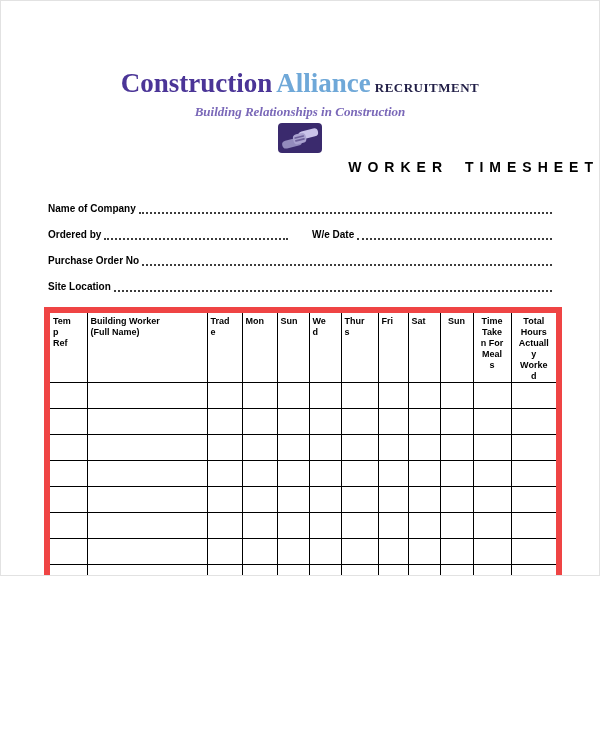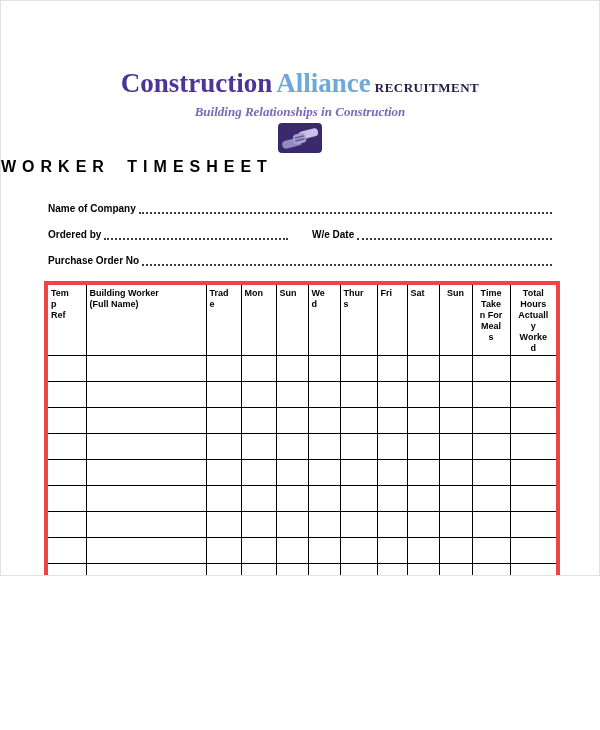--- a/index.html
+++ b/index.html
@@ -21,42 +21,42 @@
   .tagline {
     font-family:"Liberation Serif", serif;
     font-style:italic; font-weight:700;
     font-size:13px; line-height:13px;
     color:#7a68b8; margin-top:3px;
   }
   .logo-mark { width:44px; height:30px; margin:5px auto 0; }
   .logo-mark svg { display:block; }
   
   .doc-title {
-    margin-top:6px; text-align:left;
-    font-size:16px; line-height:16px; font-weight:700;
+    margin-top:6px; text-align:right;
+    font-size:14px; line-height:16px; font-weight:700;
     letter-spacing:6px; word-spacing:7px;
   }
   
   .form { margin:24px 47px 8px 47px; }
   .form-row {
     display:flex; align-items:flex-end;
     height:16px; margin-bottom:10px;
     font-size:10px; font-weight:700; line-height:12px;
   }
   .form-row:last-child { margin-bottom:0; }
   .form-row.split { gap:24px; }
   .field { flex:1; display:flex; align-items:flex-end; min-width:0; }
   .label { white-space:nowrap; }
   .fill-line { flex:1; height:0; border-bottom:2px dotted #3c3c3c; margin:0 0 1px 3px; }
   
   table.timesheet {
     margin:14px 0 0 43px;
     border-collapse:collapse; table-layout:fixed;
     width:513px;
-    border:4px solid #ef4444;
+    border:6px solid #ef4444;
   }
   table.timesheet th, table.timesheet td { border:1px solid #000; }
   table.timesheet th {
     height:72px; vertical-align:top;
     font-size:9px; line-height:11px; font-weight:700;
     padding:3px 1px 0 3px;
     white-space:pre-line;
     text-align:left;
   }
   table.timesheet th.align-center { text-align:center; padding-left:1px; }
@@ -104,20 +104,24 @@
       <div class="field">
         <span class="label">W/e Date</span>
         <span class="fill-line"></span>
       </div>
     </div>
     <div class="form-row split">
       <div class="field">
         <span class="label">Purchase Order No</span>
         <span class="fill-line"></span>
       </div>
+    </div>
+    <div class="form-row">
+      <span class="label">Site Location</span>
+      <span class="fill-line"></span>
     </div>
   </section>
 
   <table class="timesheet">
     <colgroup>
         <col style="width: 40px;">
         <col style="width: 120px;">
         <col style="width: 35px;">
         <col style="width: 35px;">
         <col style="width: 32px;">

